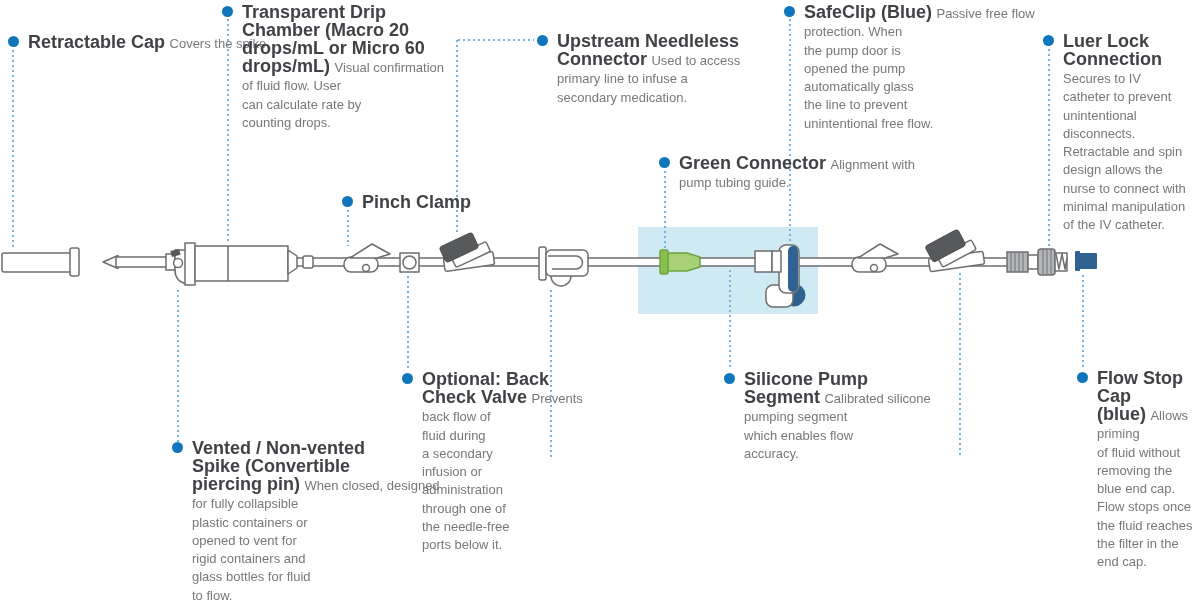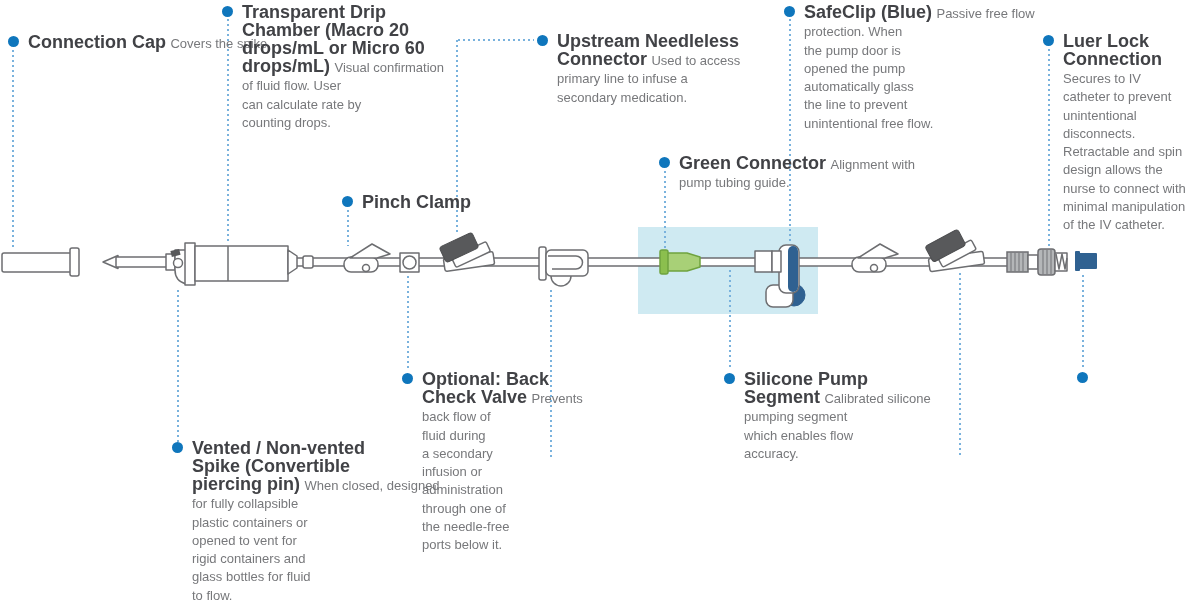--- a/index.html
+++ b/index.html
@@ -129,21 +129,21 @@
   <div class="vline" style="left:177px;top:290px;height:162px"></div>
   <div class="vline" style="left:407px;top:276px;height:95px"></div>
   <div class="vline" style="left:550px;top:290px;height:168px"></div>
   <div class="vline" style="left:729px;top:270px;height:100px"></div>
   <div class="vline" style="left:959px;top:273px;height:184px"></div>
   <div class="vline" style="left:1082px;top:275px;height:95px"></div>
 
   <div class="callout" style="left:8px;top:34px">
     <span class="dot"></span>
     <span class="ctext">
-      <span class="c-title">Connection Cap</span>
+      <span class="c-title">Retractable Cap</span>
       <span class="c-body">Covers the spike.</span>
     </span>
   </div>
 
   <div class="callout" style="left:222px;top:4px">
     <span class="dot"></span>
     <span class="ctext">
       <span class="c-title">Transparent Drip
 Chamber (Macro 20
 drops/mL or Micro 60
@@ -254,15 +254,27 @@
       <span class="c-body">Calibrated silicone
 pumping segment
 which enables flow
 accuracy.</span>
     </span>
   </div>
 
 
   <div class="callout" style="left:1077px;top:370px">
     <span class="dot"></span>
+    <span class="ctext">
+      <span class="c-title">Flow Stop Cap
+(blue)</span>
+      <span class="c-body">Allows priming
+of fluid without
+removing the
+blue end cap.
+Flow stops once
+the fluid reaches
+the filter in the
+end cap.</span>
+    </span>
   </div>
 
 </div>
 
 </body></html>

